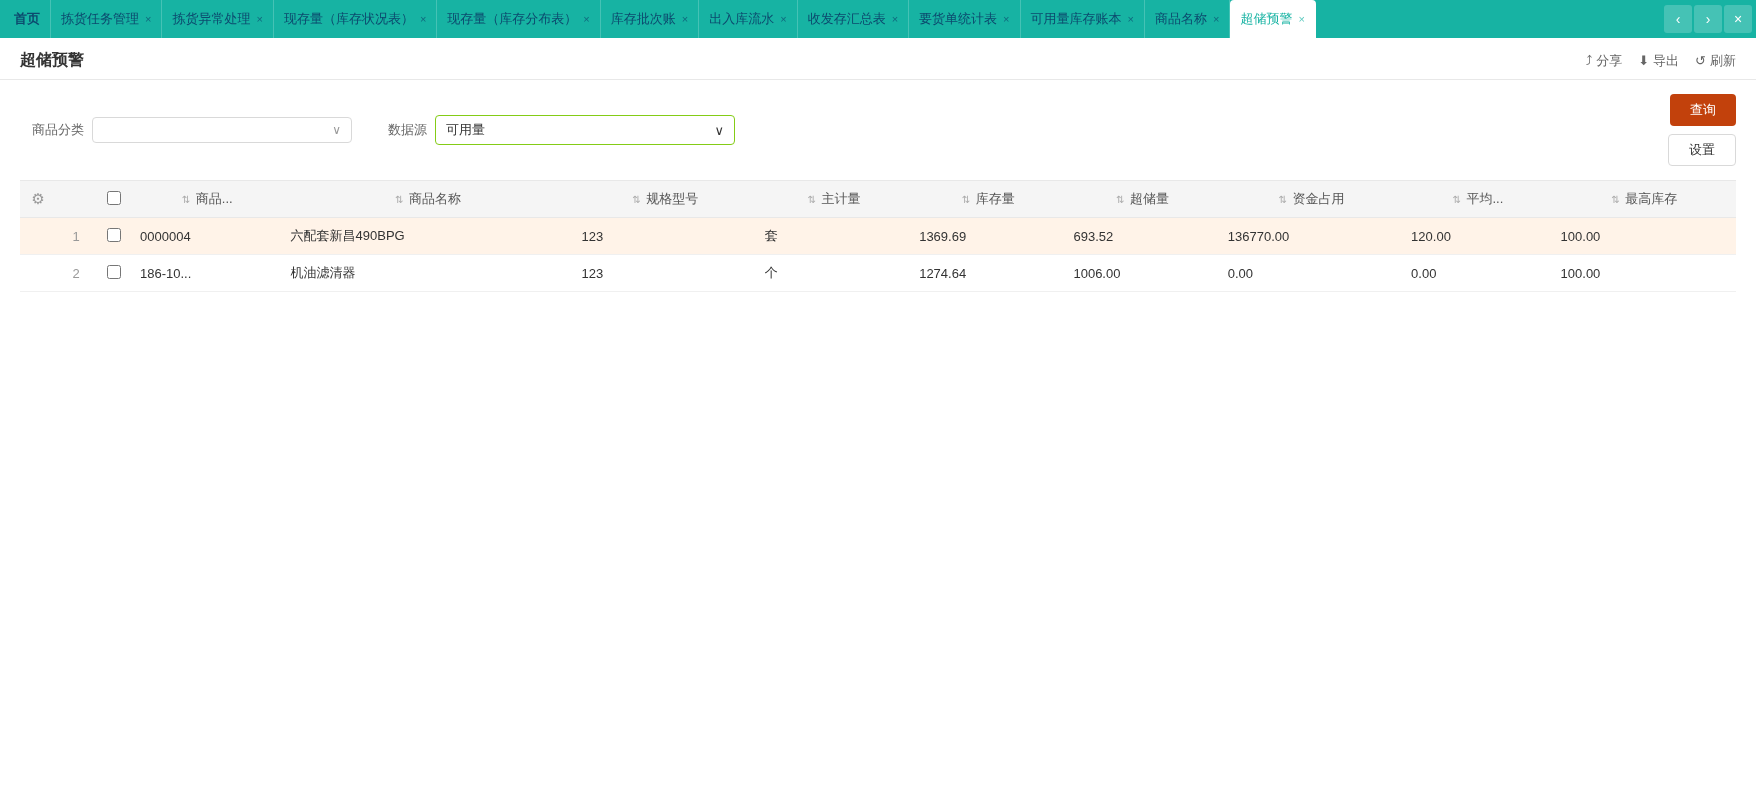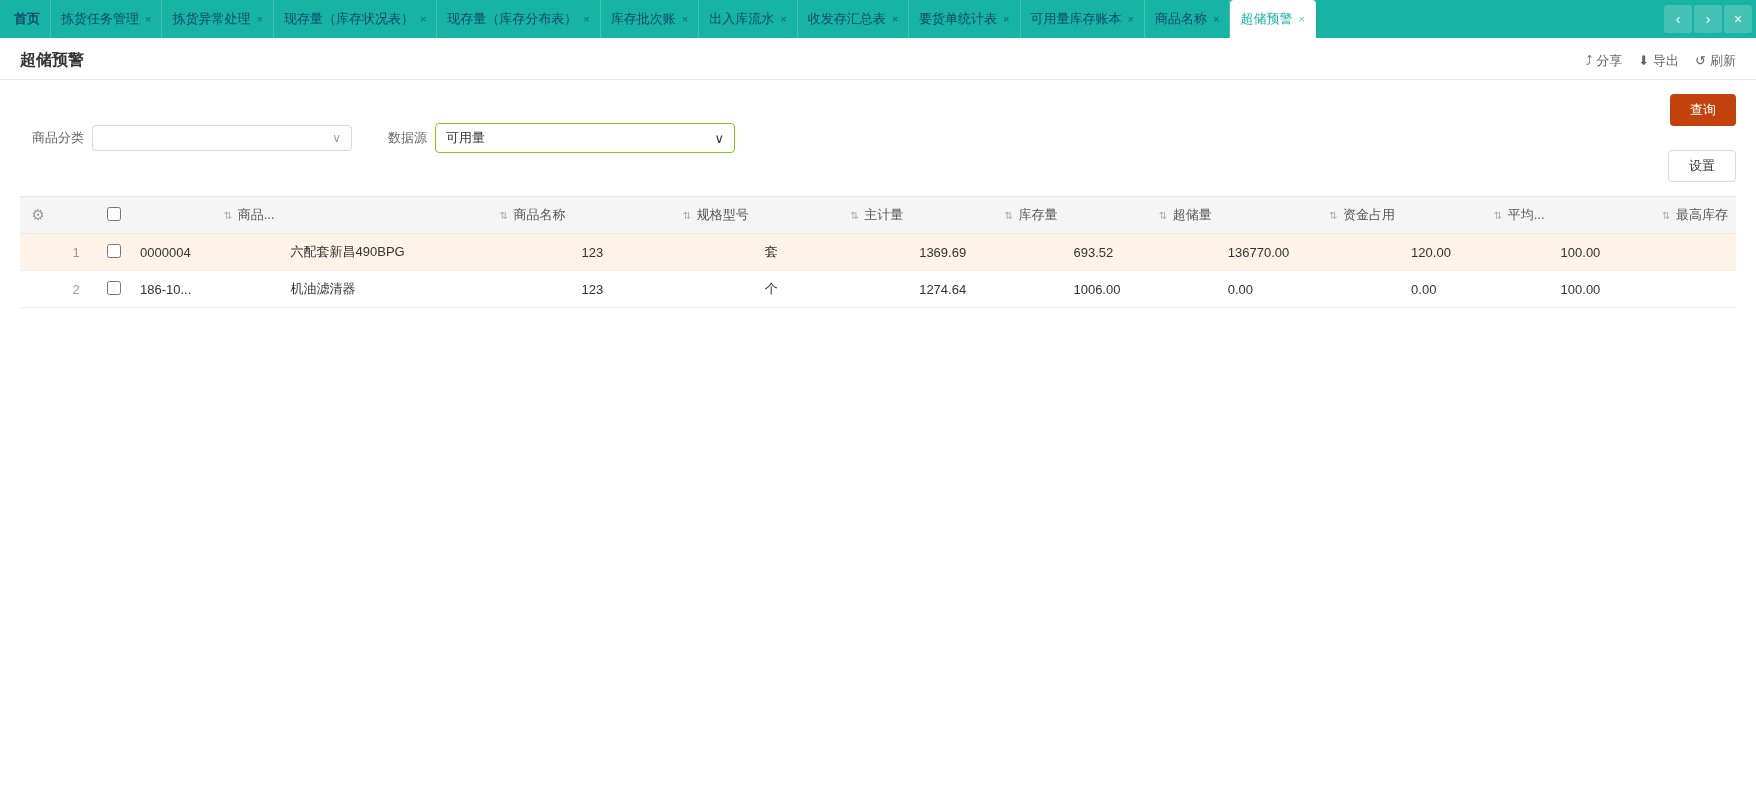--- a/index.html
+++ b/index.html
@@ -137,21 +137,21 @@
       font-size: 13px;
     }
     .btn-settings {
       background: #fff;
       color: #333;
       border: 1px solid #d9d9d9;
       border-radius: 4px;
       padding: 6px 20px;
       cursor: pointer;
       font-size: 13px;
-      margin-top: 20px;
+      margin-top: 4px;
     }
     .filter-right-buttons {
       display: flex;
       flex-direction: column;
       gap: 4px;
       margin-left: auto;
     }
 
     
     .table-container {
@@ -160,21 +160,21 @@
     table {
       width: 100%;
       border-collapse: collapse;
       font-size: 13px;
     }
     thead tr {
       background: #f5f5f5;
     }
     thead th {
       padding: 9px 8px;
-      text-align: right;
+      text-align: center;
       border-bottom: 1px solid #e8e8e8;
       border-top: 1px solid #e8e8e8;
       color: #555;
       font-weight: normal;
       white-space: nowrap;
     }
     thead th .sort-icon {
       color: #aaa;
       font-size: 10px;
       margin-right: 2px;

